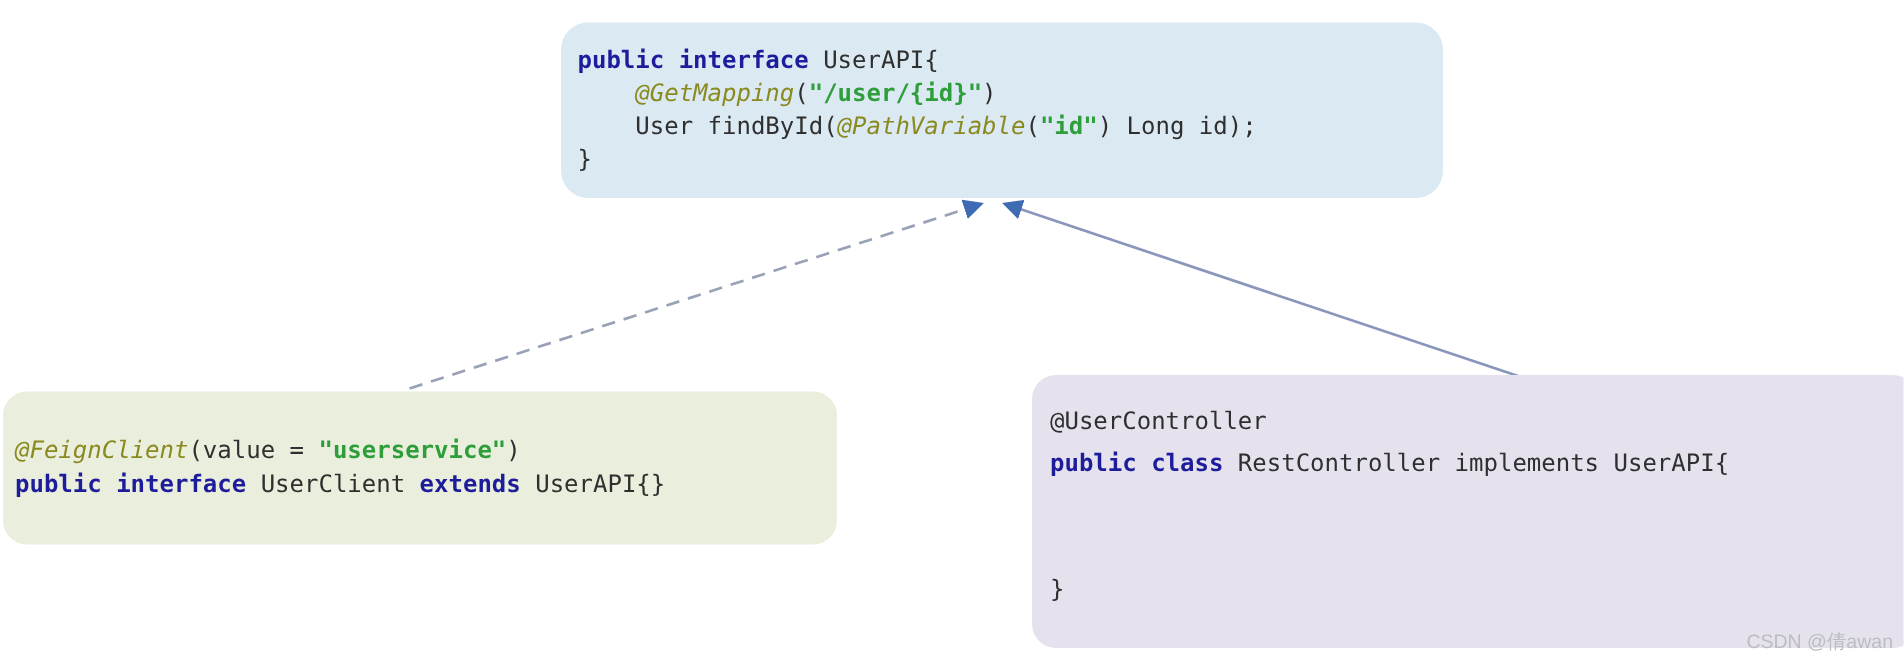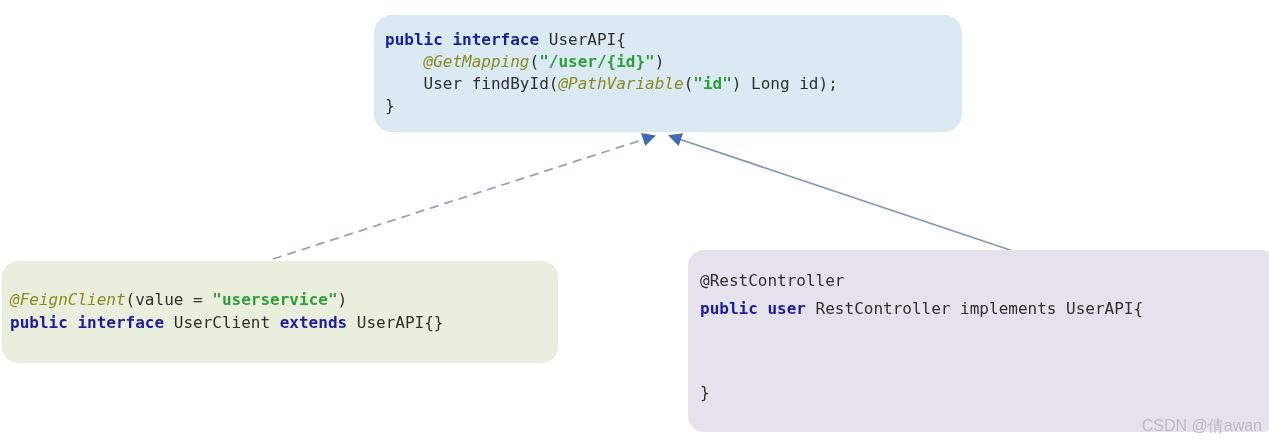--- a/index.html
+++ b/index.html
@@ -59,21 +59,21 @@
     background: var(--bg-controller, #e5e2ee);
     border-radius: 16px;
     padding: 17px 0 0 12px;
     line-height: 28px;
   }
   .watermark {
     position: absolute;
     right: 7px;
     bottom: 5px;
     font-family: "Liberation Sans", sans-serif;
-    font-size: 16px;
+    font-size: 13px;
     color: var(--watermark, #bcbcc0);
   }
 </style>
 </head>
 <body>
 
 <div class="stage">
 
   <svg class="arrow-layer" viewBox="0 0 1269 442" xmlns="http://www.w3.org/2000/svg">
     <defs>
@@ -82,17 +82,17 @@
       </marker>
     </defs>
     <line x1="273" y1="259" x2="654" y2="136" style="stroke: var(--arrow-dashed, #99a1b6);" stroke-width="1.8" stroke-dasharray="9 6" marker-end="url(#ah)"></line>
     <line x1="1013" y1="251" x2="670" y2="136" style="stroke: var(--arrow-solid, #8796ba);" stroke-width="1.8" marker-end="url(#ah)"></line>
   </svg>
 
   <div id="box-userapi" class="code-box"><div class="code-line"><span class="tok-kw">public interface</span><span class="tok-pln"> UserAPI{</span></div><div class="code-line"><span class="tok-pln">    </span><span class="tok-ann">@GetMapping</span><span class="tok-pln">(</span><span class="tok-str">"/user/{id}"</span><span class="tok-pln">)</span></div><div class="code-line"><span class="tok-pln">    User findById(</span><span class="tok-ann">@PathVariable</span><span class="tok-pln">(</span><span class="tok-str">"id"</span><span class="tok-pln">) Long id);</span></div><div class="code-line"><span class="tok-pln">}</span></div></div>
 
   <div id="box-userclient" class="code-box"><div class="code-line"><span class="tok-ann">@FeignClient</span><span class="tok-pln">(value = </span><span class="tok-str">"userservice"</span><span class="tok-pln">)</span></div><div class="code-line"><span class="tok-kw">public interface</span><span class="tok-pln"> UserClient </span><span class="tok-kw">extends</span><span class="tok-pln"> UserAPI{}</span></div></div>
 
-  <div id="box-usercontroller" class="code-box"><div class="code-line"><span class="tok-pln">@RestController</span></div><div class="code-line"><span class="tok-kw">public user</span><span class="tok-pln"> RestController implements UserAPI{</span></div><div class="code-line">&nbsp;</div><div class="code-line">&nbsp;</div><div class="code-line"><span class="tok-pln">}</span></div></div>
+  <div id="box-usercontroller" class="code-box"><div class="code-line"><span class="tok-pln">@UserController</span></div><div class="code-line"><span class="tok-kw">public class</span><span class="tok-pln"> RestController implements UserAPI{</span></div><div class="code-line">&nbsp;</div><div class="code-line">&nbsp;</div><div class="code-line"><span class="tok-pln">}</span></div></div>
 
   <div class="watermark">CSDN @倩awan</div>
 
 </div>
 
 </body></html>

